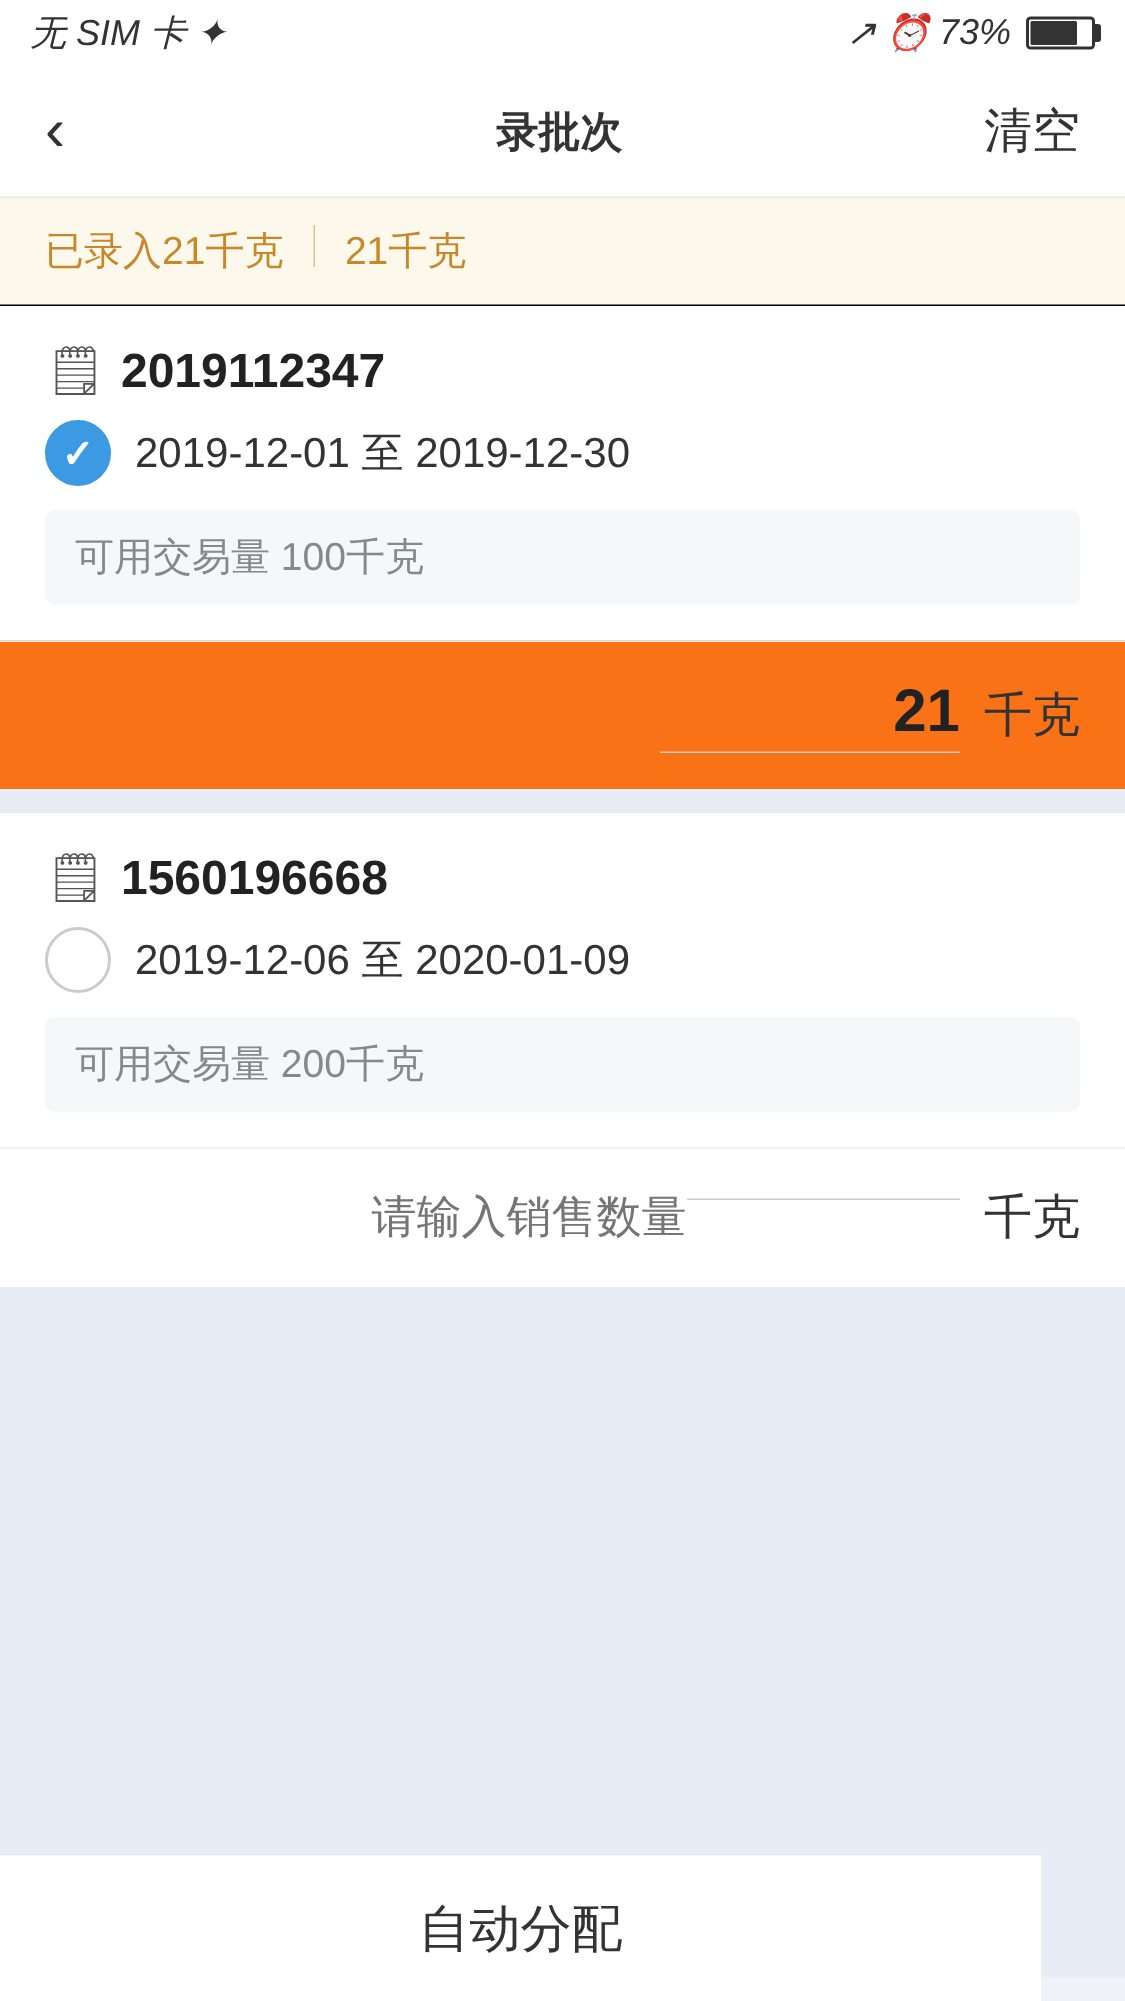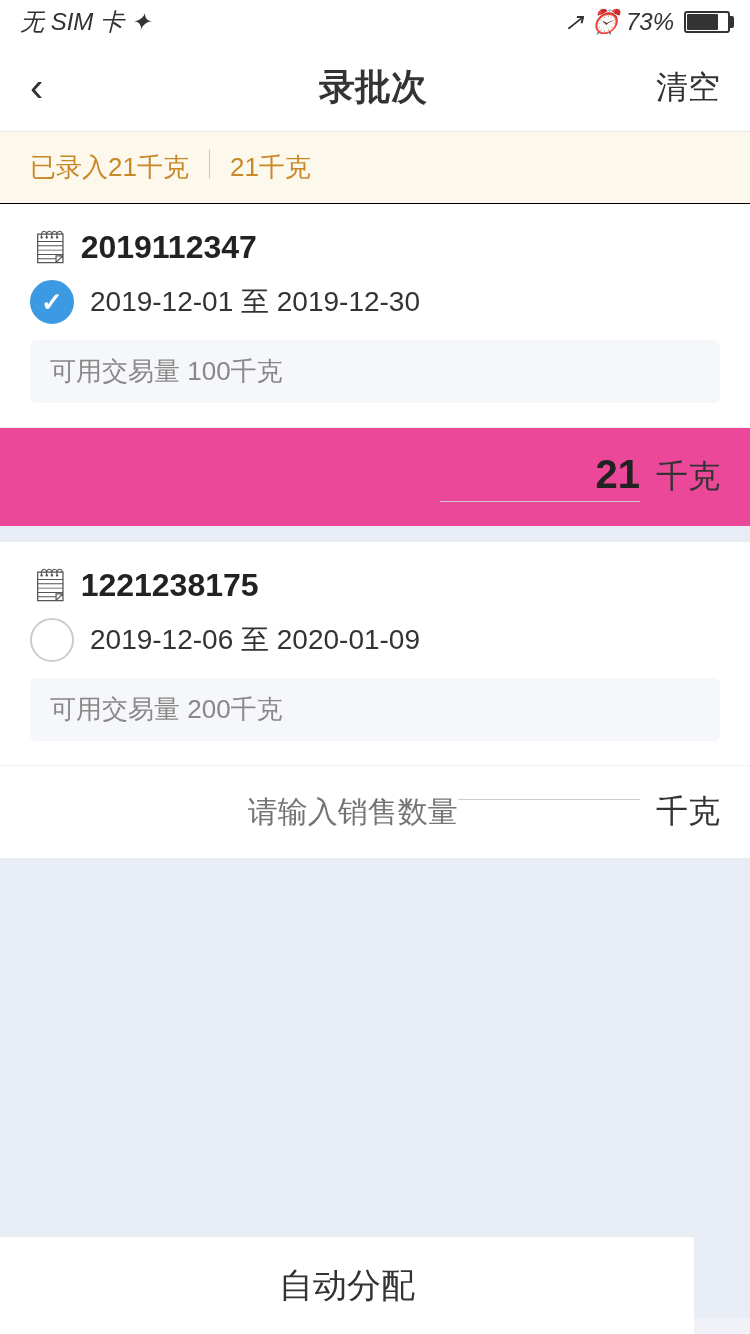--- a/index.html
+++ b/index.html
@@ -83,21 +83,21 @@
       padding: 0 30px;
       border-bottom: 1px solid #e8e8e8;
     }
     .nav-back {
       font-size: 40px;
       color: #333;
       cursor: pointer;
       width: 60px;
     }
     .nav-title {
-      font-size: 36px;
+      font-size: 28px;
       font-weight: 600;
       color: #333;
     }
     .nav-action {
       font-size: 32px;
       color: #333;
       cursor: pointer;
       min-width: 60px;
       text-align: right;
     }
@@ -187,21 +187,21 @@
       margin-bottom: 0;
       margin-left: 0;
     }
     .batch-avail-text {
       font-size: 26px;
       color: #888;
     }
 
     
     .qty-row {
-      background: #ec4899;
+      background: #f97316;
       padding: 24px 30px;
       display: flex;
       align-items: center;
       justify-content: flex-end;
       gap: 16px;
       border-top: 1px solid #f0f0f0;
     }
     .qty-input-wrapper {
       display: flex;
       flex-direction: column;
@@ -351,21 +351,21 @@
       <div class="qty-underline"></div>
     </div>
     <span class="qty-unit">千克</span>
   </div>
 
   <div class="section-separator"></div>
 
   <div class="batch-card-2">
     <div class="batch-id-row">
       <span class="batch-id-icon">🗒</span>
-      <span class="batch-id-text">1221238175</span>
+      <span class="batch-id-text">1560196668</span>
     </div>
     <div class="batch-date-row">
       <div class="radio-circle"></div>
       <span class="batch-date-text">2019-12-06 至 2020-01-09</span>
     </div>
     <div class="batch-avail-row">
       <span class="batch-avail-text">可用交易量 200千克</span>
     </div>
     <div style="height:24px;"></div>
   </div>

